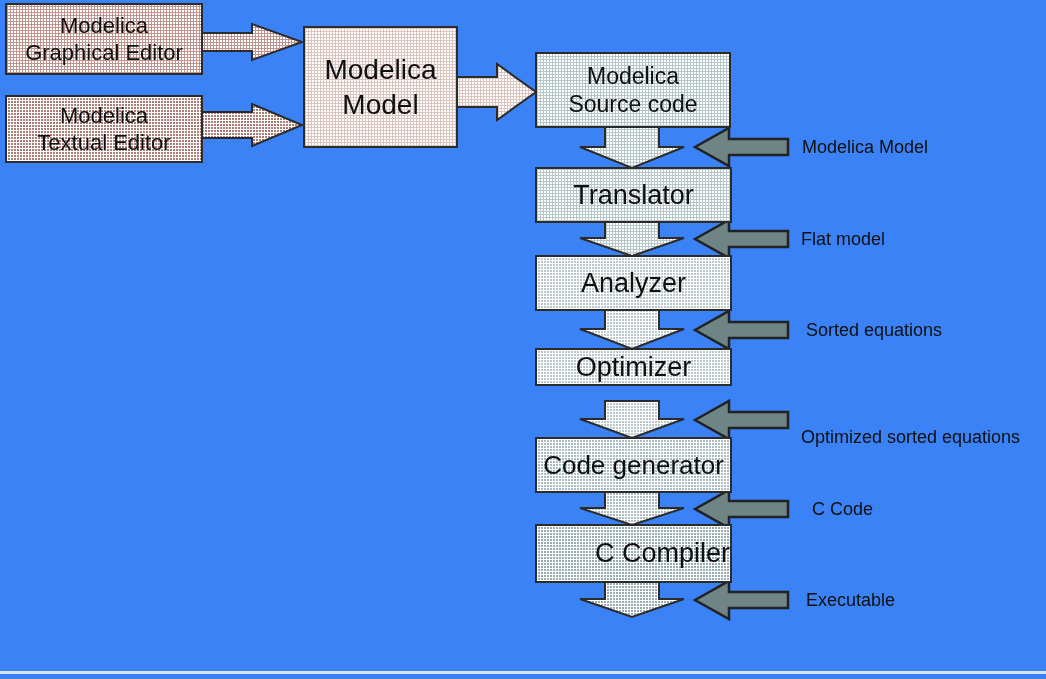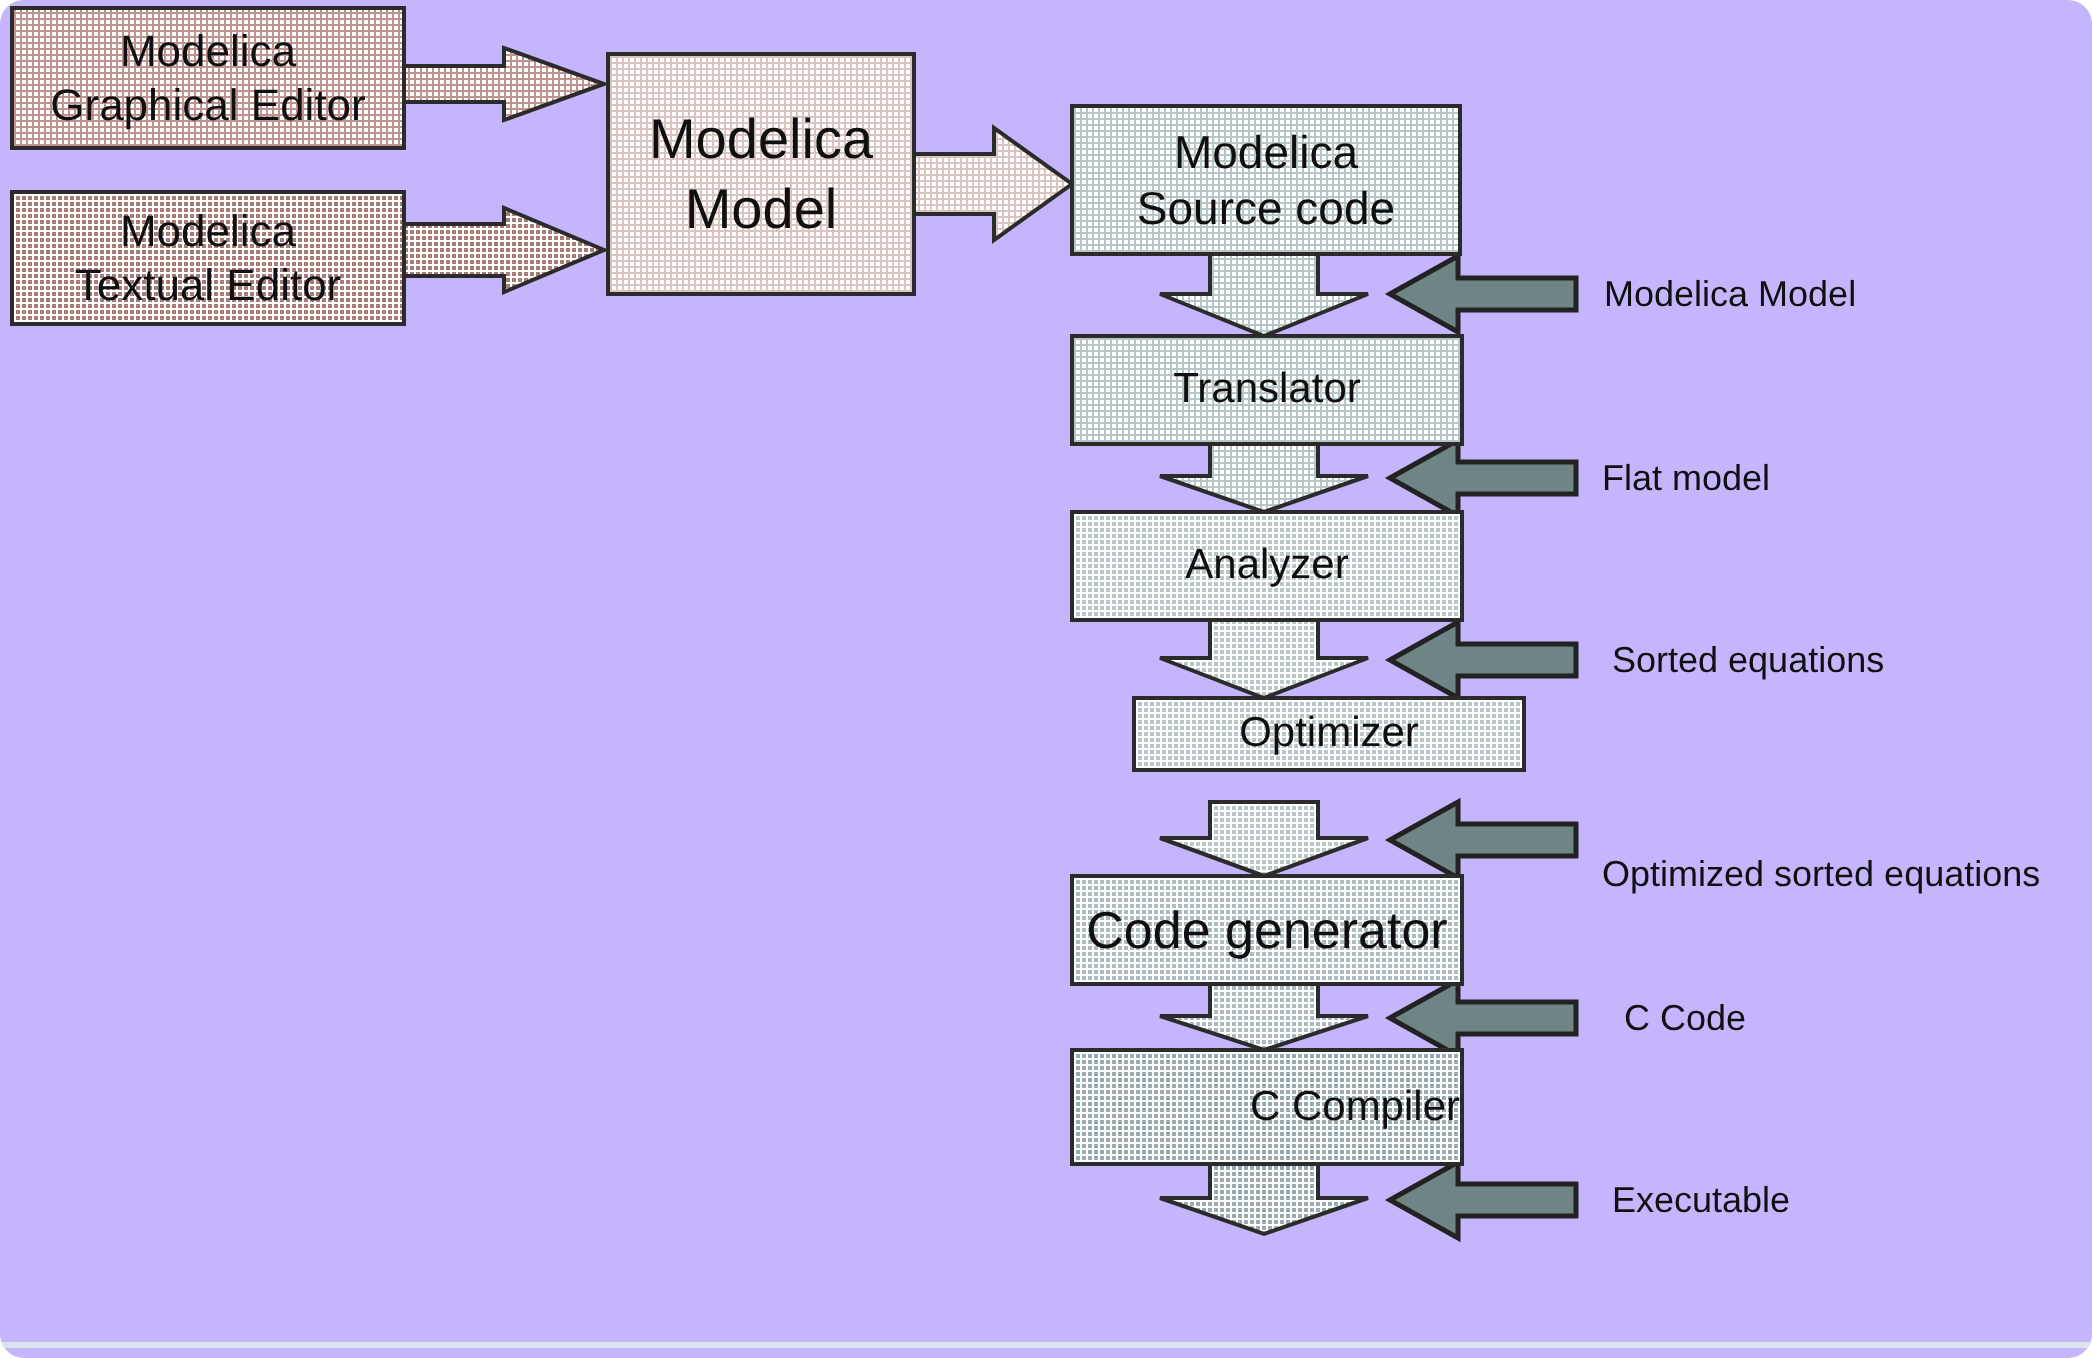--- a/index.html
+++ b/index.html
@@ -1,20 +1,19 @@
 <!DOCTYPE html>
 <html><head>
 <meta charset="utf-8">
 <style>
   html,body{margin:0;padding:0;background:#fff;}
   .stage{
-    position:relative;width:1046px;height:679px;background:#c4b5fd;
+    position:relative;width:1046px;height:679px;background:#3b82f6;
     font-family:"Liberation Sans","DejaVu Sans",sans-serif;color:#101010;
     overflow:hidden;
-    border-radius:12px;
   }
   .stage svg.arrows{position:absolute;left:0;top:0;}
   .box{
     position:absolute;display:flex;flex-direction:column;justify-content:center;
     align-items:center;text-align:center;border:2px solid #2b2b2b;box-sizing:border-box;
   }
   
   .tex-pink{background-color:#fff;background-image:
     repeating-linear-gradient(0deg,#c0948e 0,#c0948e 1px,transparent 1px,transparent 3px),
     repeating-linear-gradient(90deg,#c0948e 0,#c0948e 1px,transparent 1px,transparent 3px);}
@@ -35,24 +34,24 @@
     repeating-linear-gradient(90deg,#fff 0,#fff 1px,transparent 1px,transparent 3px);}
   .tex-teal4{background-color:#98abb1;background-image:
     repeating-linear-gradient(0deg,#fff 0,#fff 1px,transparent 1px,transparent 3px),
     repeating-linear-gradient(90deg,#fff 0,#fff 1px,transparent 1px,transparent 3px);}
 
   .ed{left:5px;width:198px;font-size:22px;line-height:27px;}
   .ed1{top:3px;height:72px;}
   .ed2{top:95px;height:68px;}
   .model{left:303px;top:26px;width:155px;height:122px;font-size:28px;line-height:35px;}
   .src{left:535px;top:52px;width:196px;height:76px;font-size:23px;line-height:28px;}
-  .pipe{left:535px;width:197px;font-size:21px;}
+  .pipe{left:535px;width:197px;font-size:27px;}
   .translator{top:167px;height:56px;}
   .analyzer{top:255px;height:56px;}
-  .optimizer{top:348px;height:38px;margin-left:31px;}
+  .optimizer{top:348px;height:38px;}
   .codegen{top:437px;height:56px;font-size:26px;}
   .ccompiler{top:524px;height:59px;align-items:flex-end;}
   .simulation{top:616px;height:50px;}
 
   .ann{position:absolute;font-size:18px;line-height:33px;white-space:nowrap;}
   .ann.wrap{white-space:normal;width:235px;margin-top:33px;}
   .footer-line{position:absolute;left:0;top:671px;width:1046px;height:3px;background:#dbe4ed;}
 </style>
 </head>
 <body>

